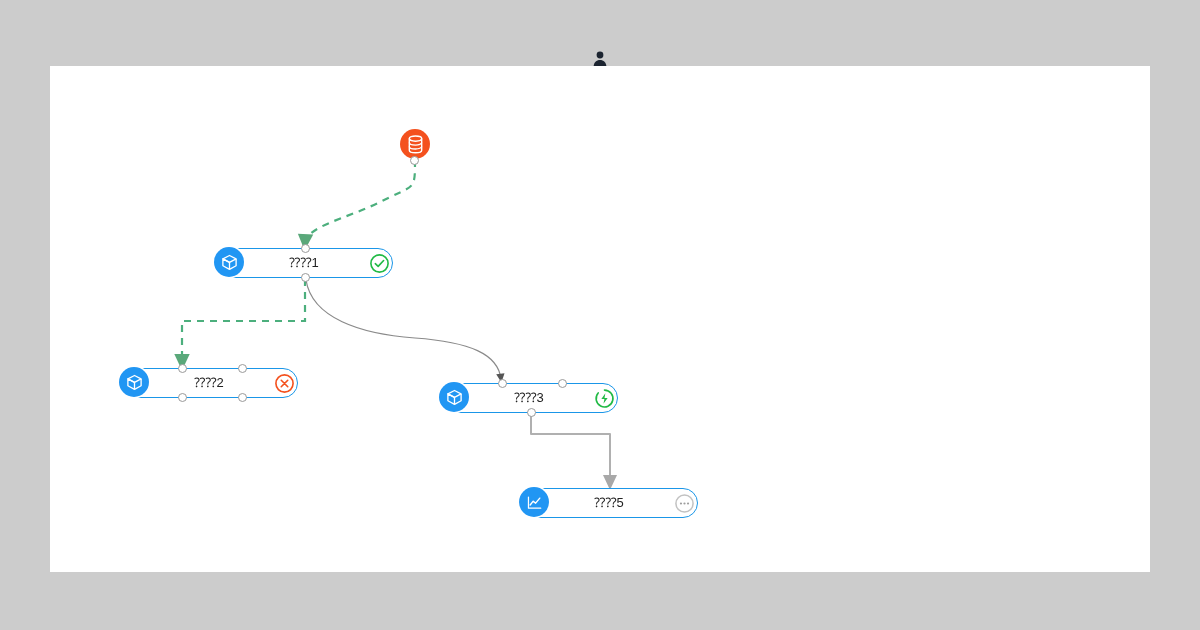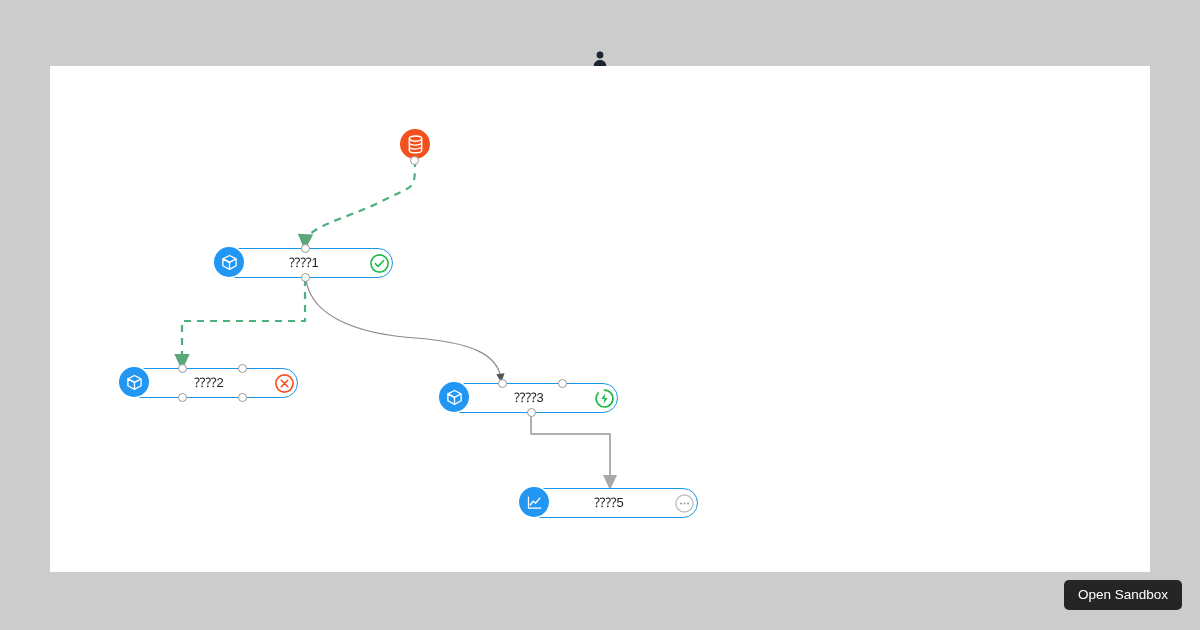--- a/index.html
+++ b/index.html
@@ -265,15 +265,14 @@
           <circle cx="7.3" cy="11" r="1.15" fill="#9e9e9e"></circle>
           <circle cx="11" cy="11" r="1.15" fill="#9e9e9e"></circle>
           <circle cx="14.7" cy="11" r="1.15" fill="#9e9e9e"></circle>
         </svg>
       </div>
       <div class="handle h-top" style="left:86px; opacity:0;"></div>
     </div>
 
   </div>
 
-  <button id="open-sandbox">Open Sandbox</button>
 
 </div>
 
 </body></html>

